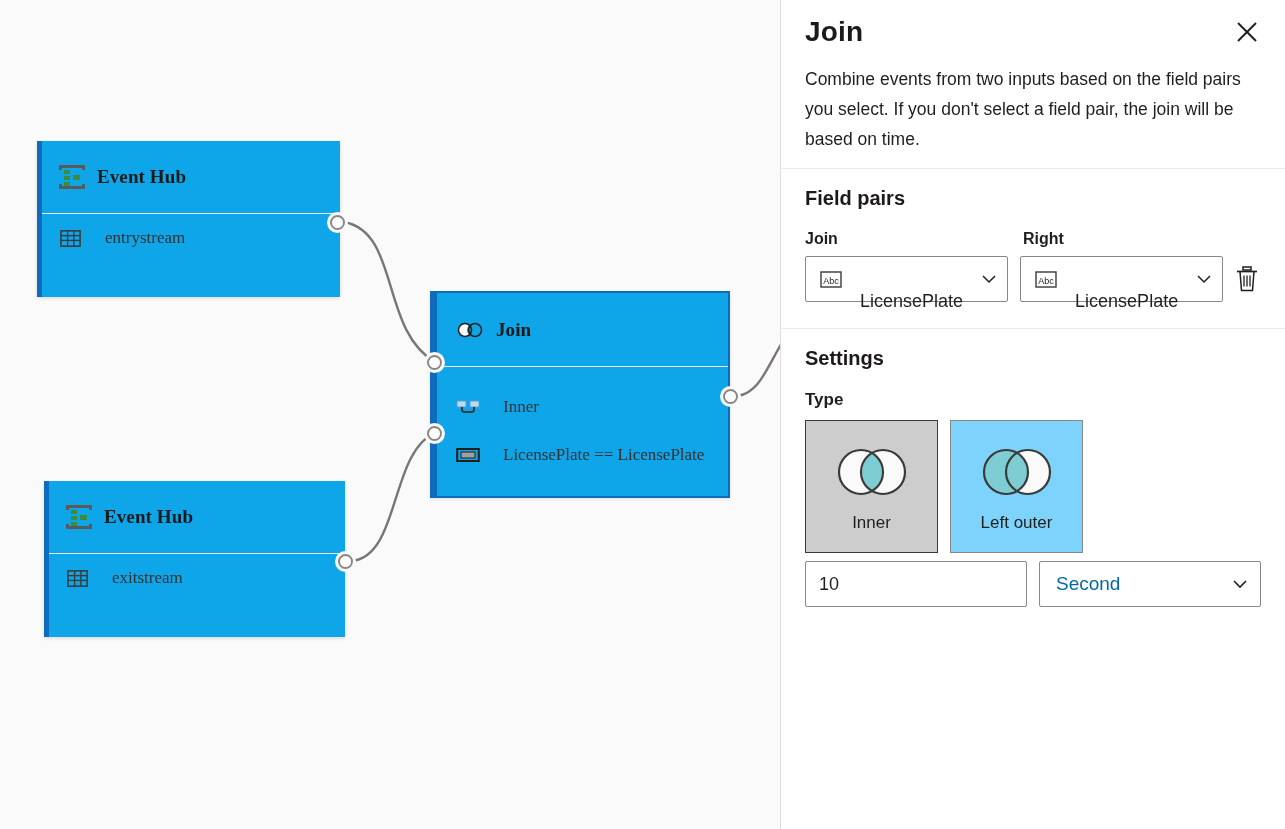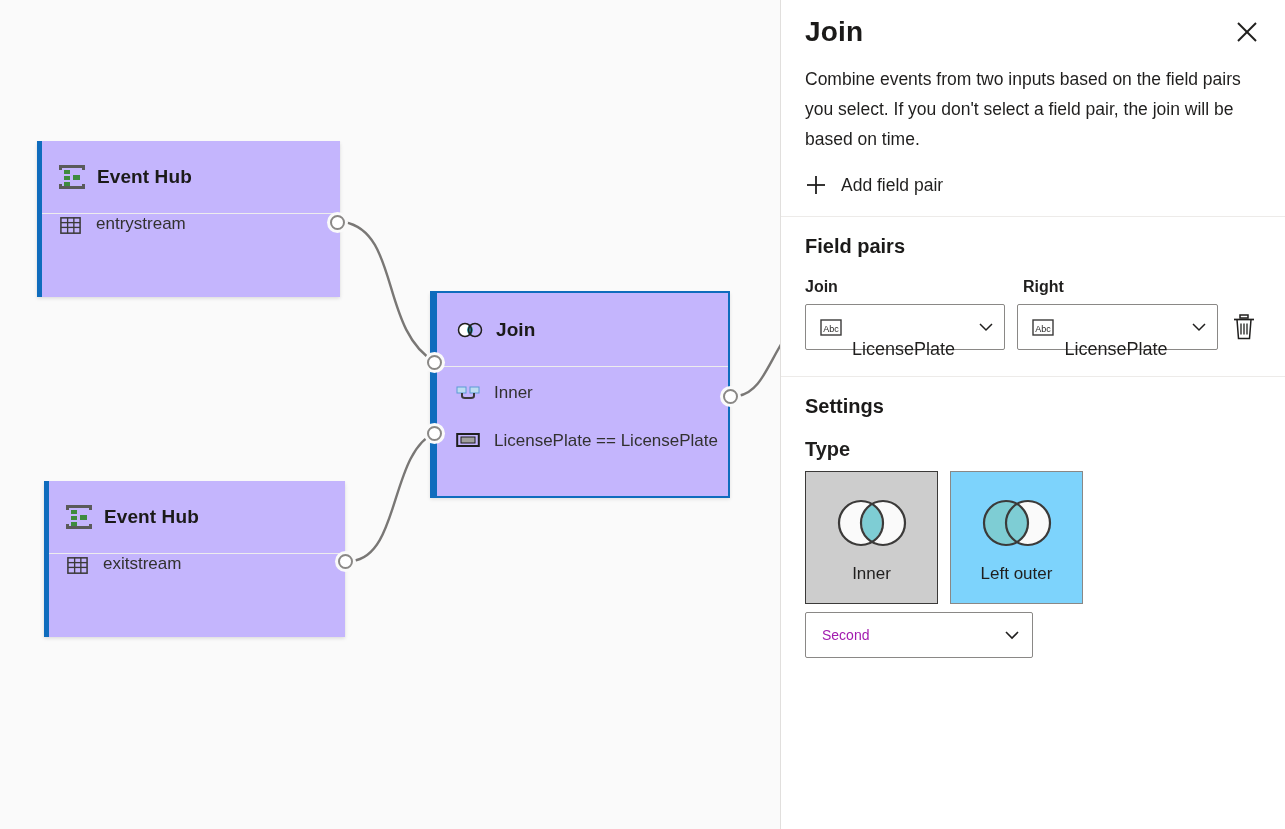--- a/index.html
+++ b/index.html
@@ -16,37 +16,38 @@
   #canvas {
     position: absolute; left: 0; top: 0;
     width: 780px; height: 829px;
     background: #fafafa;
     overflow: hidden;
   }
   #edges { position: absolute; left: 0; top: 0; width: 780px; height: 829px; }
 
   .node {
     position: absolute;
-    background: #c4b5fd;
+    background: #0ea5e9;
     box-shadow: 0 1.6px 3.6px rgba(0,0,0,.13), 0 0.3px 0.9px rgba(0,0,0,.10);
+    font-family: Liberation Serif, serif;
   }
   .node .accent {
     position: absolute; left: 0; top: 0; bottom: 0; width: 5px;
     background: #0f6cbd;
   }
   .node-head {
     display: flex; align-items: center; gap: 12px;
     height: 73px; padding-left: 22px;
     border-bottom: 1px solid #ededed;
   }
   .node-head .title {
     font-size: 19px; font-weight: bold; color: #1b1a19; letter-spacing: .1px;
   }
   .node-row {
-    display: flex; align-items: flex-start; gap: 14px;
+    display: flex; align-items: center; gap: 23px;
     padding-left: 22px; height: 48px;
     font-size: 17px; color: #323130;
   }
 
   
   #node-join {
     border: 2px solid #0f6cbd;
     box-shadow: 0 1.6px 3.6px rgba(0,0,0,.10);
   }
   #node-join .accent { left: 0; width: 5px; }
@@ -119,30 +120,30 @@
   .section { padding: 18px 24px 0 24px; }
   .section-title { font-size: 20px; font-weight: bold; color: #1b1a19; }
 
   .pair-head { display: flex; margin-top: 20px; font-size: 16px; font-weight: bold; color: #201f1e; }
   .pair-head .lbl-left { width: 218px; }
 
   .pair-row { display: flex; align-items: center; margin-top: 8px; }
   .combo {
     height: 46px; border: 1px solid #8a8886; border-radius: 2px;
     background: #fff; display: flex; align-items: center;
-    padding: 0 10px 0 14px; gap: 10px; cursor: pointer;
+    padding: 0 10px 0 14px; gap: 18px; cursor: pointer;
   }
   .combo.left { width: 205px; margin-right: 12px; }
   .combo.right { width: 205px; margin-right: 10px; }
   .combo .val { flex: 1; font-size: 18px; color: #201f1e; white-space: nowrap; margin-top: 45px; }
   .abc-icon { width: 22px; height: 17px; flex: 0 0 22px; }
   .chev { width: 16px; height: 16px; flex: 0 0 16px; }
   .trash-btn { width: 34px; height: 34px; display:flex; align-items:center; justify-content:center; cursor:pointer; }
 
-  .field-label { font-size: 20px; font-weight: bold; color: #201f1e; margin-top: 20px; }
+  .field-label { font-size: 17px; font-weight: bold; color: #201f1e; margin-top: 20px; }
   .req { color: #a4262c; }
 
   .type-cards { display: flex; gap: 12px; margin-top: 10px; }
   .type-card {
     width: 133px; height: 133px;
     border: 1px solid #8a8886; background: #7dd3fc;
     display: flex; flex-direction: column; align-items: center; justify-content: center;
     gap: 10px; cursor: pointer;
   }
   .type-card.selected { background: #cdcdcd; border-color: #3b3a39; }
@@ -152,21 +153,21 @@
   .txt-input {
     width: 228px; height: 46px; border: 1px solid #8a8886; border-radius: 2px;
     background: #fff; display: flex; align-items: center; padding: 0 13px;
     font-size: 18px; color: #201f1e;
   }
   .sel-input {
     width: 228px; height: 46px; border: 1px solid #8a8886; border-radius: 2px;
     background: #fff; display: flex; align-items: center; padding: 0 12px 0 16px;
     gap: 8px; cursor: pointer;
   }
-  .sel-input .val { flex: 1; font-size: 14px; color: #a21caf; }
+  .sel-input .val { flex: 1; font-size: 19px; color: #0369a1; }
 </style>
 </head>
 <body>
 
 <div id="app">
 
   <div id="canvas">
 
     <svg id="edges" viewBox="0 0 780 829">
       <path d="M 344 222 C 400 232 380 330 435 362" fill="none" stroke="#797775" stroke-width="2.4"></path>
@@ -265,27 +266,20 @@
       <div class="close-btn">
         <svg width="22" height="22" viewBox="0 0 22 22">
           <line x1="2" y1="2" x2="20" y2="20" stroke="#201f1e" stroke-width="1.9"></line>
           <line x1="20" y1="2" x2="2" y2="20" stroke="#201f1e" stroke-width="1.9"></line>
         </svg>
       </div>
     </div>
 
     <div class="panel-desc">Combine events from two inputs based on the field pairs you select. If you don't select a field pair, the join will be based on time.</div>
 
-    <div class="add-pair">
-      <svg class="plus-icon" viewBox="0 0 22 22">
-        <line x1="11" y1="2" x2="11" y2="20" stroke="#201f1e" stroke-width="1.8"></line>
-        <line x1="2" y1="11" x2="20" y2="11" stroke="#201f1e" stroke-width="1.8"></line>
-      </svg>
-      <span>Add field pair</span>
-    </div>
 
     <div class="divider"></div>
 
     <div class="section">
       <div class="section-title">Field pairs</div>
 
       <div class="pair-head">
         <span class="lbl-left">Join</span>
         <span>Right</span>
       </div>
@@ -351,20 +345,21 @@
             <circle cx="33" cy="31" r="22" fill="#7ecdd4"></circle>
             <circle cx="33" cy="31" r="22" fill="none" stroke="#3b3a39" stroke-width="2.2"></circle>
             <circle cx="55" cy="31" r="22" fill="none" stroke="#3b3a39" stroke-width="2.2"></circle>
           </svg>
           <span class="cap">Left outer</span>
         </div>
       </div>
 
 
       <div class="time-row">
+        <div class="txt-input">10</div>
         <div class="sel-input">
           <span class="val">Second</span>
           <svg class="chev" viewBox="0 0 16 16">
             <polyline points="2,5 8,11 14,5" fill="none" stroke="#201f1e" stroke-width="1.6"></polyline>
           </svg>
         </div>
       </div>
     </div>
 
   </div>

